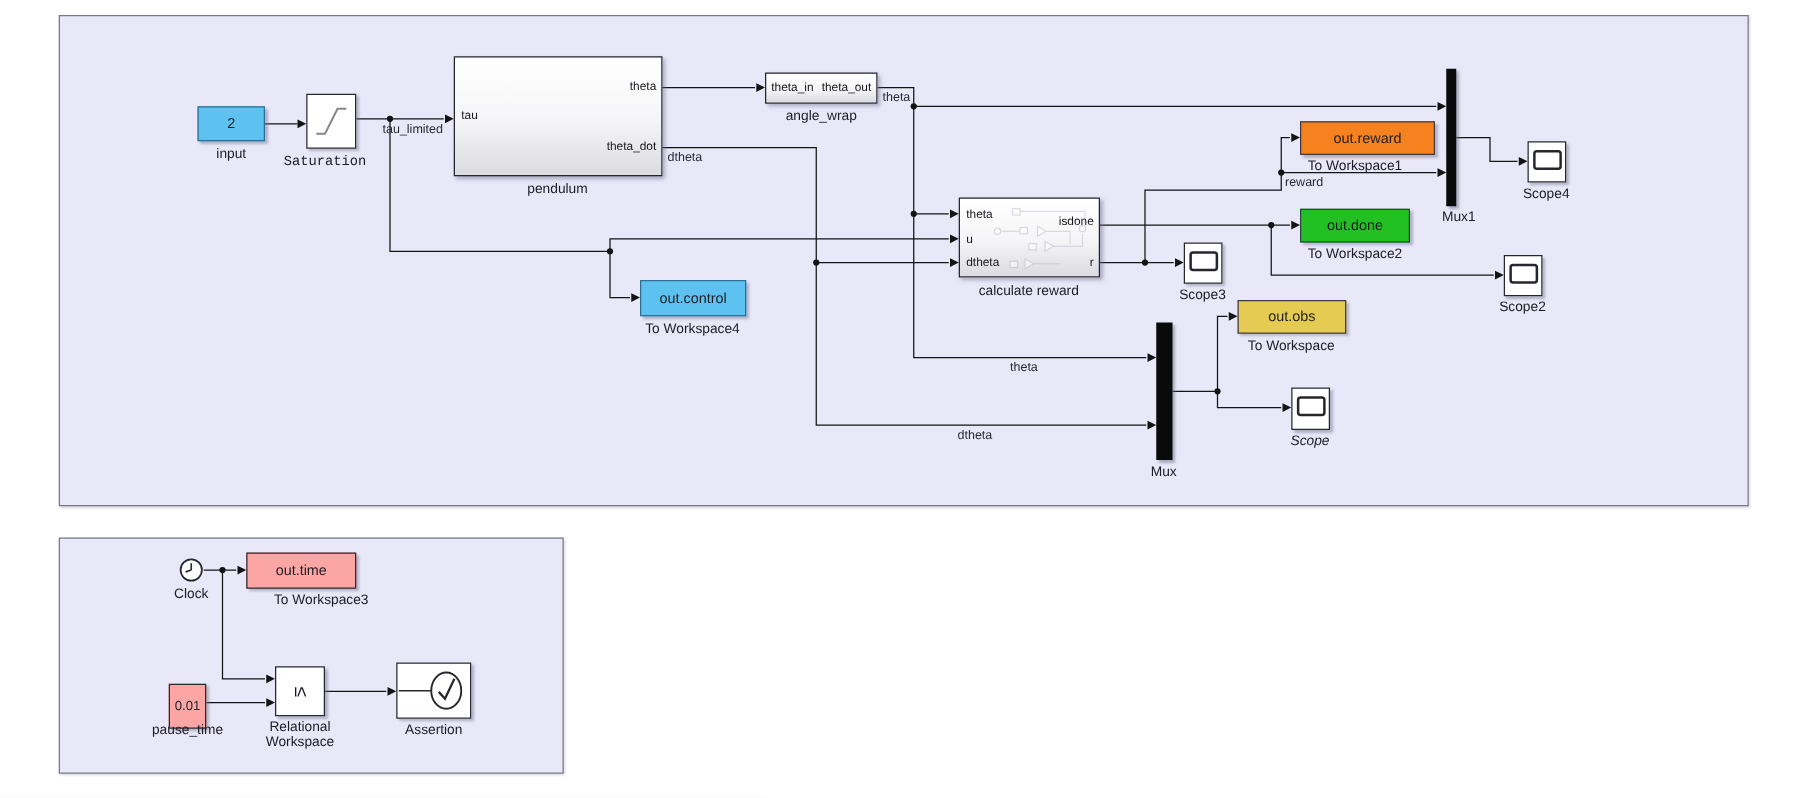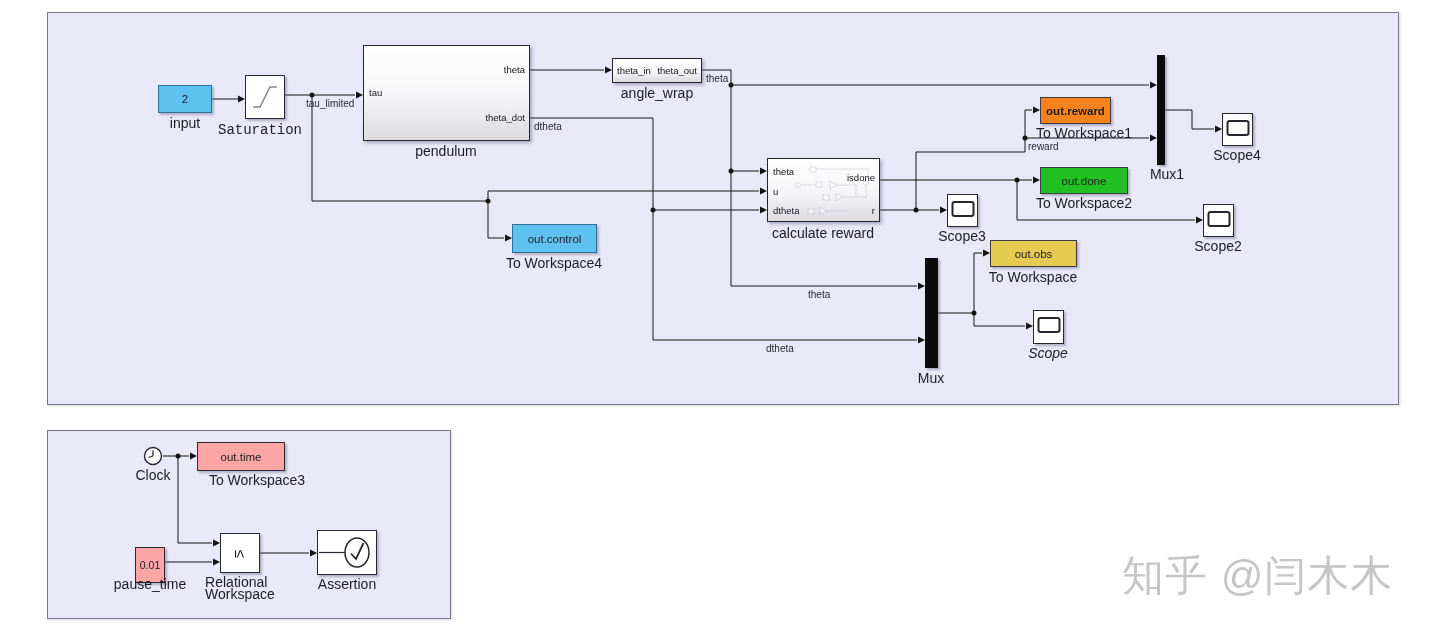--- a/index.html
+++ b/index.html
@@ -18,22 +18,22 @@
   .green{background:#22c022;}
   .yellow{background:#e5cb52;}
   .white{background:#fca5a5;border-color:#2a2a32;}
   .subsys{background:linear-gradient(180deg,#ffffff 0%,#f5f5f7 55%,#dbdbe0 100%);
     border:1px solid #26262e;box-shadow:2px 2px 3px rgba(110,110,145,.5);}
   .plain{background:#fff;border:1px solid #26262e;box-shadow:2px 2px 2px rgba(110,110,140,.45);}
   .muxbar{background:#0a0a0a;box-shadow:2px 2px 2px rgba(110,110,140,.5);}
   .scope{background:#fff;border:1px solid #26262e;box-shadow:2px 2px 2px rgba(110,110,140,.45);}
   .scope .screen{position:absolute;left:50%;transform:translateX(-50%);top:6px;width:19px;height:12px;
     border:2px solid #26262e;border-radius:3px;background:#fff;}
-  .lbl{position:absolute;z-index:10;font-size:14px;color:#1c1c24;white-space:nowrap;
-    transform:translateX(-50%);text-align:left;line-height:12px;}
+  .lbl{position:absolute;z-index:10;font-size:11px;color:#1c1c24;white-space:nowrap;
+    transform:translateX(-50%);text-align:center;line-height:12px;}
   .siglbl{position:absolute;z-index:10;font-size:10px;color:#2a2a32;white-space:nowrap;}
   .port{position:absolute;font-size:9.5px;color:#15151c;white-space:nowrap;}
   .pr{right:4px;}
   .pl{left:5px;}
   .relop-glyph{display:inline-block;transform:rotate(90deg);font-size:15px;color:#15151c;}
   #watermark{position:absolute;left:1122px;top:548px;width:300px;z-index:20;
     font-size:42px;color:#c6c6c6;letter-spacing:1px;white-space:nowrap;
     text-shadow:1px 1px 0 #ffffff,-1px -1px 0 rgba(255,255,255,.7);}
   .preview{position:absolute;left:0;top:0;opacity:.55;}
 </style>
@@ -164,21 +164,21 @@
     <span class="port pr" style="top:13px;">isdone</span>
     <span class="port pr" style="top:46px;">r</span>
   </div>
   <div class="lbl" style="left:823px;top:227px;">calculate reward</div>
 
   <div class="blk valblk blue" style="left:512px;top:224px;width:85px;height:29px;">
     <span>out.control</span>
   </div>
   <div class="lbl" style="left:554px;top:257px;">To Workspace4</div>
 
-  <div class="blk valblk orange" style="left:1040px;top:97px;width:71px;height:27px;font-weight:bold;">
+  <div class="blk valblk orange" style="left:1040px;top:97px;width:108px;height:27px;">
     <span>out.reward</span>
   </div>
   <div class="lbl" style="left:1084px;top:127px;">To Workspace1</div>
 
   <div class="blk valblk green" style="left:1040px;top:167px;width:88px;height:27px;">
     <span>out.done</span>
   </div>
   <div class="lbl" style="left:1084px;top:197px;">To Workspace2</div>
 
   <div class="blk valblk yellow" style="left:990px;top:240px;width:87px;height:27px;">
@@ -248,15 +248,14 @@
 
   <div class="blk plain" style="left:317px;top:530px;width:60px;height:45px;">
     <svg width="58" height="43">
       <polyline points="1,21.5 27,21.5" stroke="#26262e" stroke-width="1.2" fill="none"></polyline>
       <ellipse cx="39" cy="21.5" rx="12" ry="14.5" stroke="#26262e" stroke-width="1.5" fill="#ffffff"></ellipse>
       <polyline points="33,22.5 38,28 45.5,12" stroke="#26262e" stroke-width="1.8" fill="none"></polyline>
     </svg>
   </div>
   <div class="lbl" style="left:347px;top:578px;">Assertion</div>
 
-  <div id="watermark">知乎 @闫木木</div>
 
 </div>
 
 </body></html>

